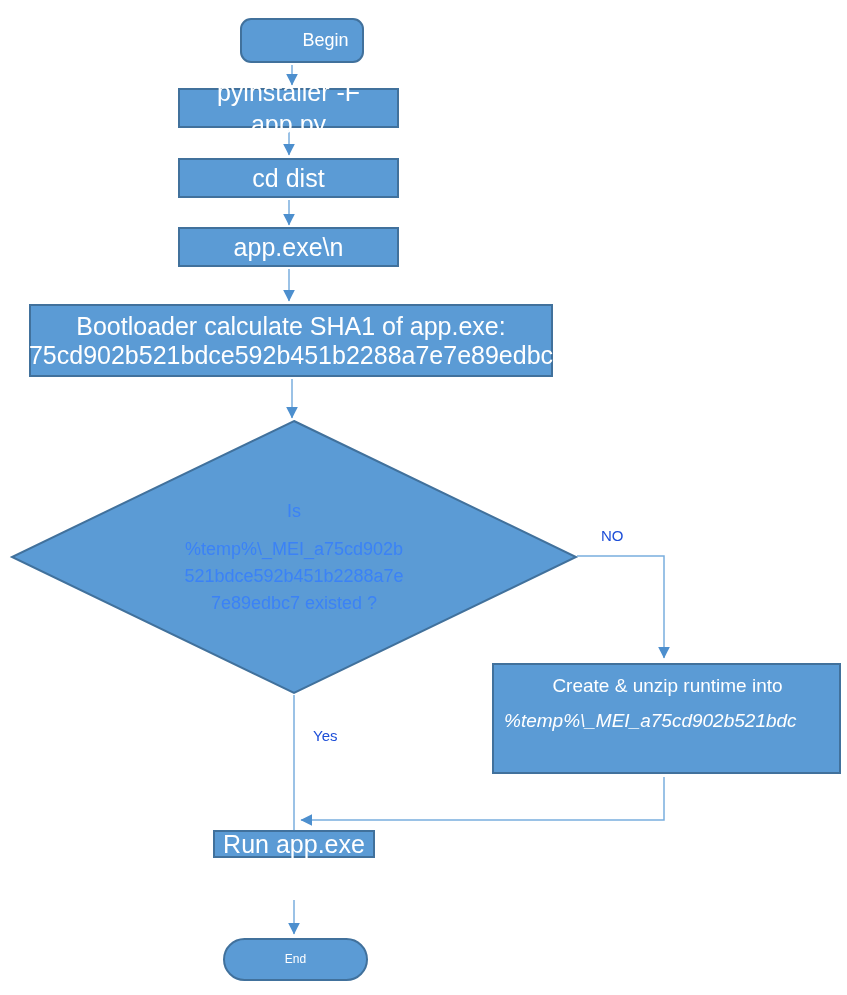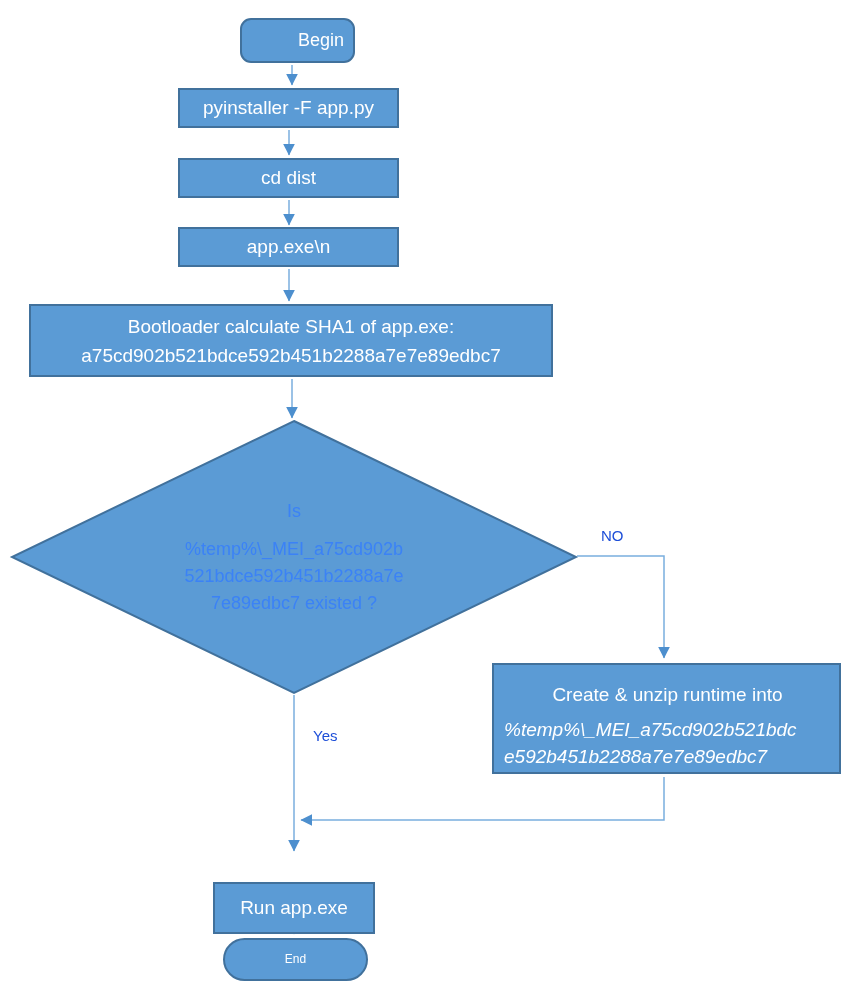--- a/index.html
+++ b/index.html
@@ -19,33 +19,33 @@
   .node {
     position: absolute;
     box-sizing: border-box;
     background: #5b9bd5;
     border: 2px solid #41719c;
     color: #ffffff;
     display: flex;
     align-items: center;
     justify-content: center;
     text-align: center;
-    font-size: 19px;
+    font-size: 25px;
     line-height: 1.3;
   }
   .terminal { border-radius: 11px; font-size: 18px; }
   .stadium  { border-radius: 22px; font-size: 12px; }
 
-  .node-begin   { left: 240px; top: 18px;  width: 115px; height: 45px; padding-left: 47px; }
+  .node-begin   { left: 240px; top: 18px;  width: 124px; height: 45px; padding-left: 47px; }
   .node-pyinst  { left: 178px; top: 88px;  width: 221px; height: 40px; }
   .node-cddist  { left: 178px; top: 158px; width: 221px; height: 40px; }
   .node-appexe  { left: 178px; top: 227px; width: 221px; height: 40px; }
   .node-sha     { left: 29px;  top: 304px; width: 524px; height: 73px; flex-direction: column; }
   .node-sha .ln { line-height: 29px; }
-  .node-run     { left: 213px; top: 882px; width: 162px; height: 52px; }
+  .node-run     { left: 213px; top: 830px; width: 162px; height: 28px; }
   .node-end     { left: 223px; top: 938px; width: 145px; height: 43px; }
 
   .diamond-text {
     position: absolute;
     left: 12px; top: 421px;
     width: 564px; height: 272px;
     display: flex;
     flex-direction: column;
     align-items: center;
     justify-content: center;
@@ -59,21 +59,21 @@
 
   .node-create {
     position: absolute;
     left: 492px; top: 663px;
     width: 349px; height: 111px;
     box-sizing: border-box;
     background: #5b9bd5;
     border: 2px solid #41719c;
     color: #ffffff;
     font-size: 19px;
-    padding: 18px 8px 0 10px;
+    padding: 9px 8px 0 10px;
   }
   .node-create .title { text-align: center; line-height: 24px; }
   .node-create .paths { text-align: left; line-height: 27px; margin-top: 9px; font-style: italic; }
 
   .edge-label {
     position: absolute;
     color: #1d4ed8;
     font-size: 15px;
     line-height: 18px;
   }
@@ -133,21 +133,20 @@
     <div>7e89edbc7 existed ?</div>
   </div>
 
   <div class="edge-label label-no">NO</div>
   <div class="edge-label label-yes">Yes</div>
 
   <div class="node-create">
     <div class="title">Create &amp; unzip runtime into</div>
     <div class="paths">
       <div>%temp%\_MEI_a75cd902b521bdc</div>
-      <div>e592b451b2288a7e7e89edbc7</div>
     </div>
   </div>
 
   <div class="node node-run">
     <span>Run app.exe</span>
   </div>
 
   <div class="node stadium node-end">
     <span>End</span>
   </div>

